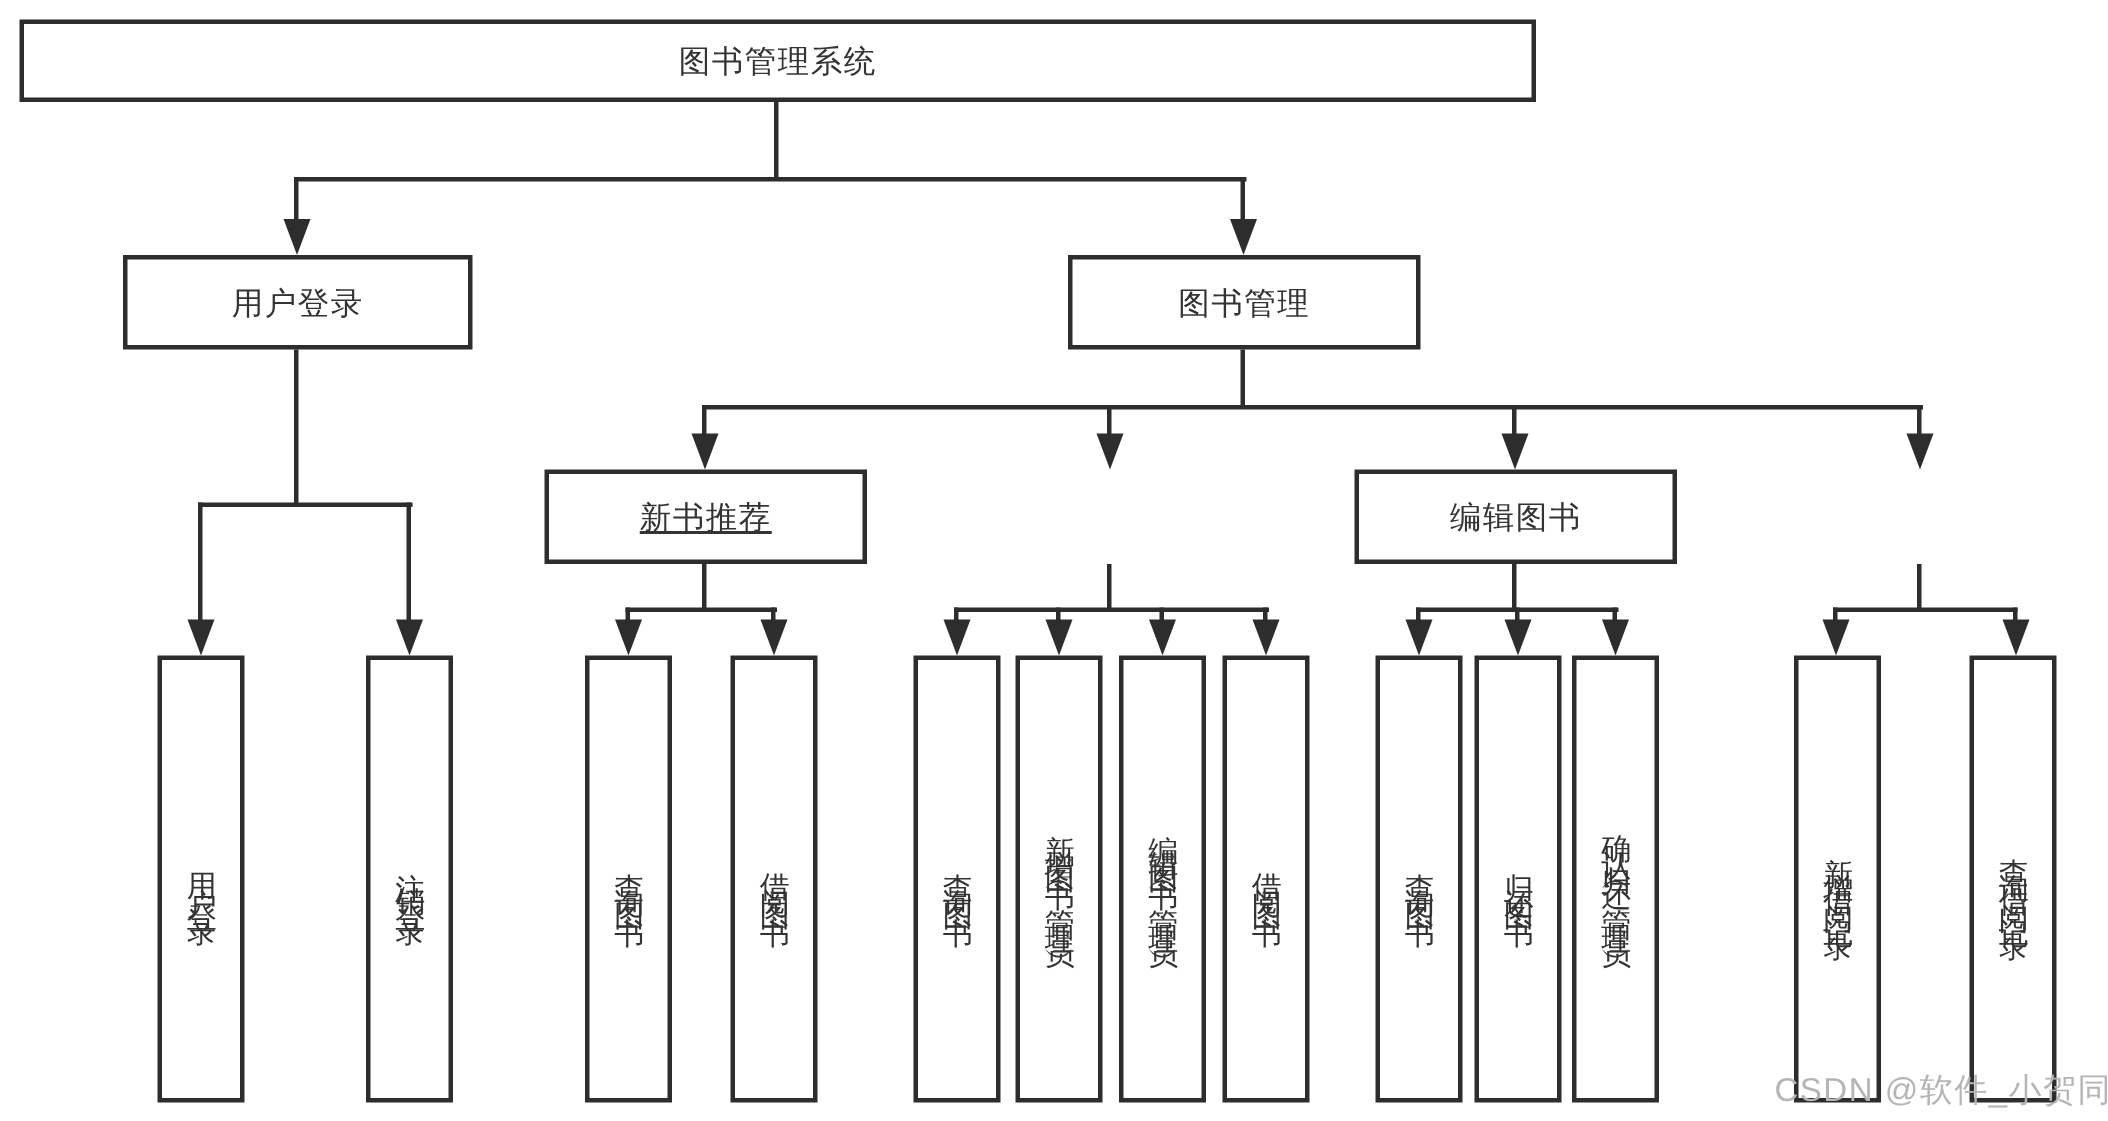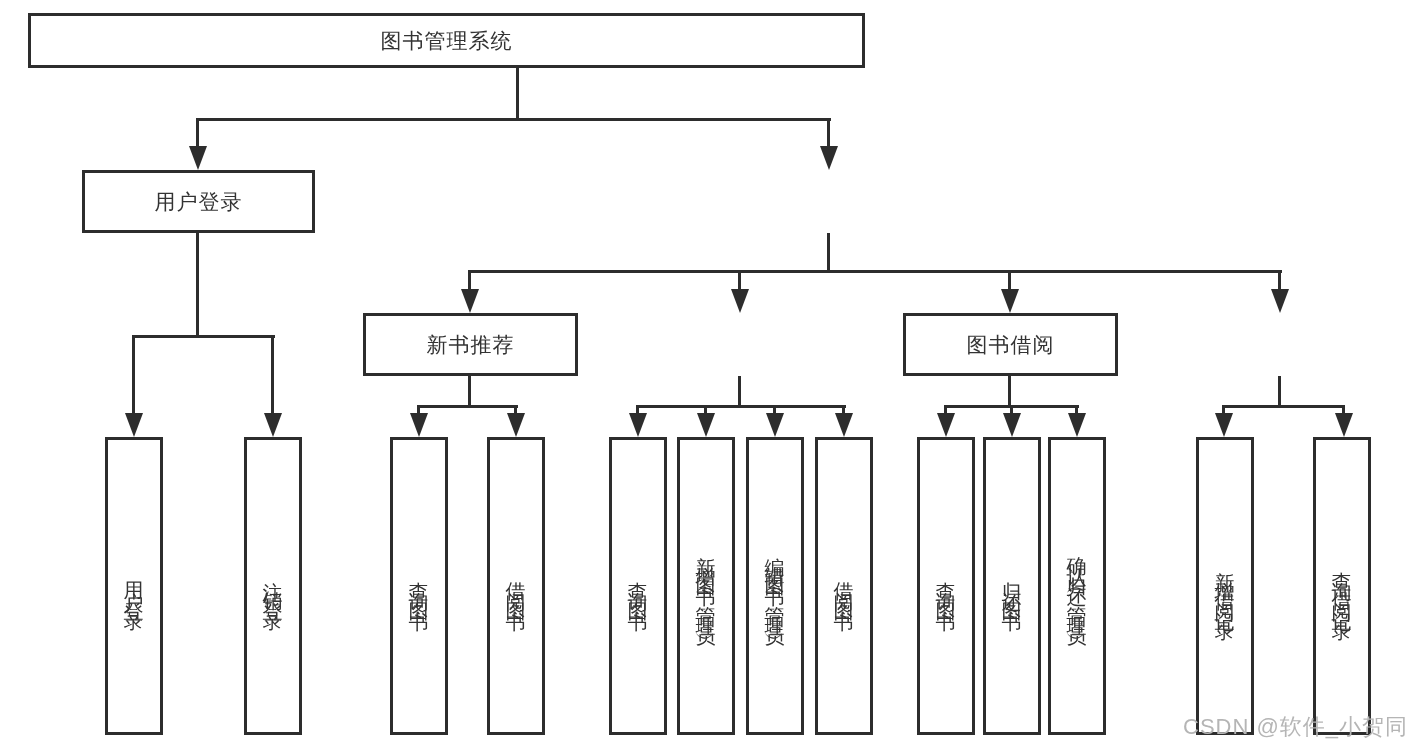--- a/index.html
+++ b/index.html
@@ -49,29 +49,30 @@
     letter-spacing: 1px;
     color: #b5b5b5;
     white-space: nowrap;
   }
 </style>
 </head>
 <body>
 
 <div class="canvas">
 
-  <div class="node hnode" style="left:28px; top:13px; width:837px; height:55px;">图书管理系统</div>
+  <div class="node hnode" style="left:13px; top:13px; width:1011px; height:55px;">图书管理系统</div>
 
   <div class="node hnode" style="left:82px; top:170px; width:233px; height:63px;">用户登录</div>
 
+  <div class="node hnode" style="left:712px; top:170px; width:235px; height:63px;">图书管理</div>
 
-  <div class="node hnode" style="left:363px; top:313px; width:215px; height:63px;">新书推荐</div>
+  <div class="node hnode" style="left:363px; top:313px; width:215px; height:63px;text-decoration:underline;">新书推荐</div>
 
 
-  <div class="node hnode" style="left:903px; top:313px; width:215px; height:63px;">图书借阅</div>
+  <div class="node hnode" style="left:903px; top:313px; width:215px; height:63px;">编辑图书</div>
 
 
   <div class="node leaf" style="left:105px;">
     <span class="vtext">用户登录</span>
   </div>
   <div class="node leaf" style="left:244px;">
     <span class="vtext">注销登录</span>
   </div>
 
   <div class="node leaf" style="left:390px;">

